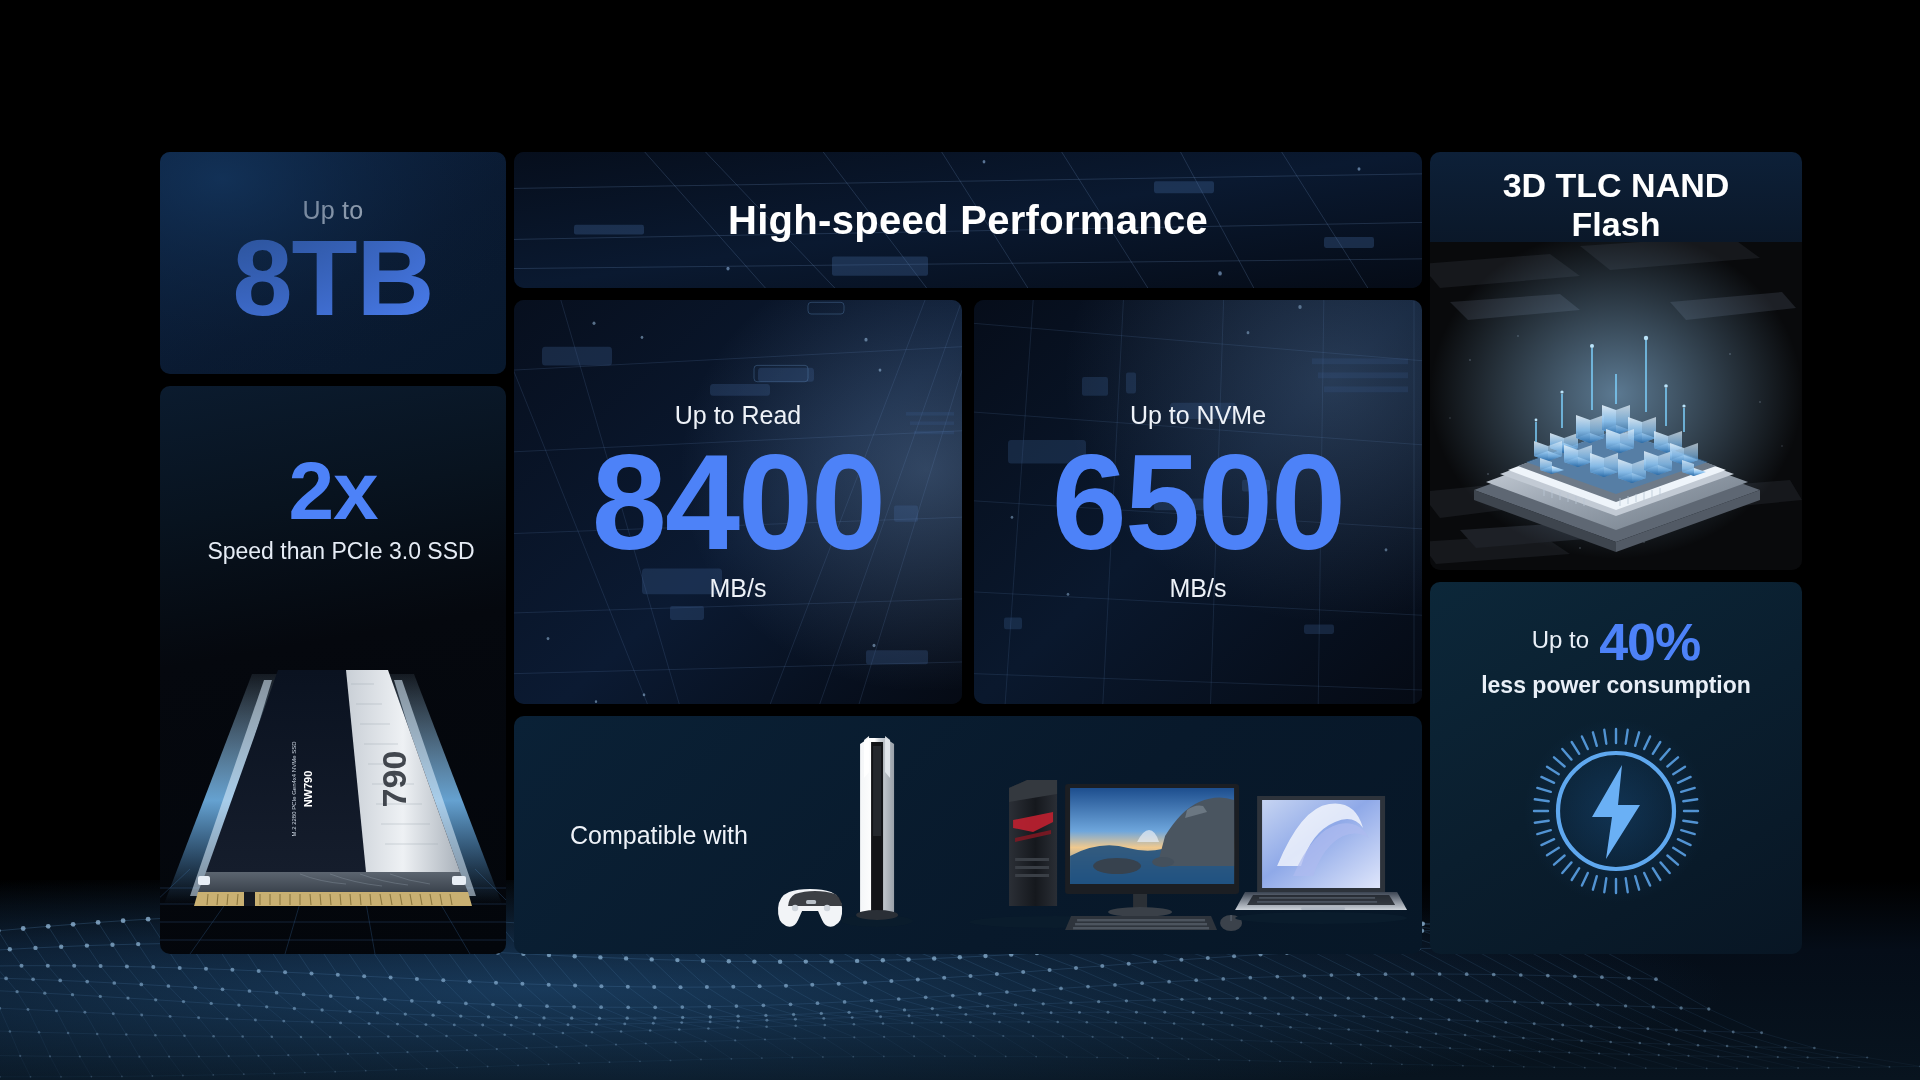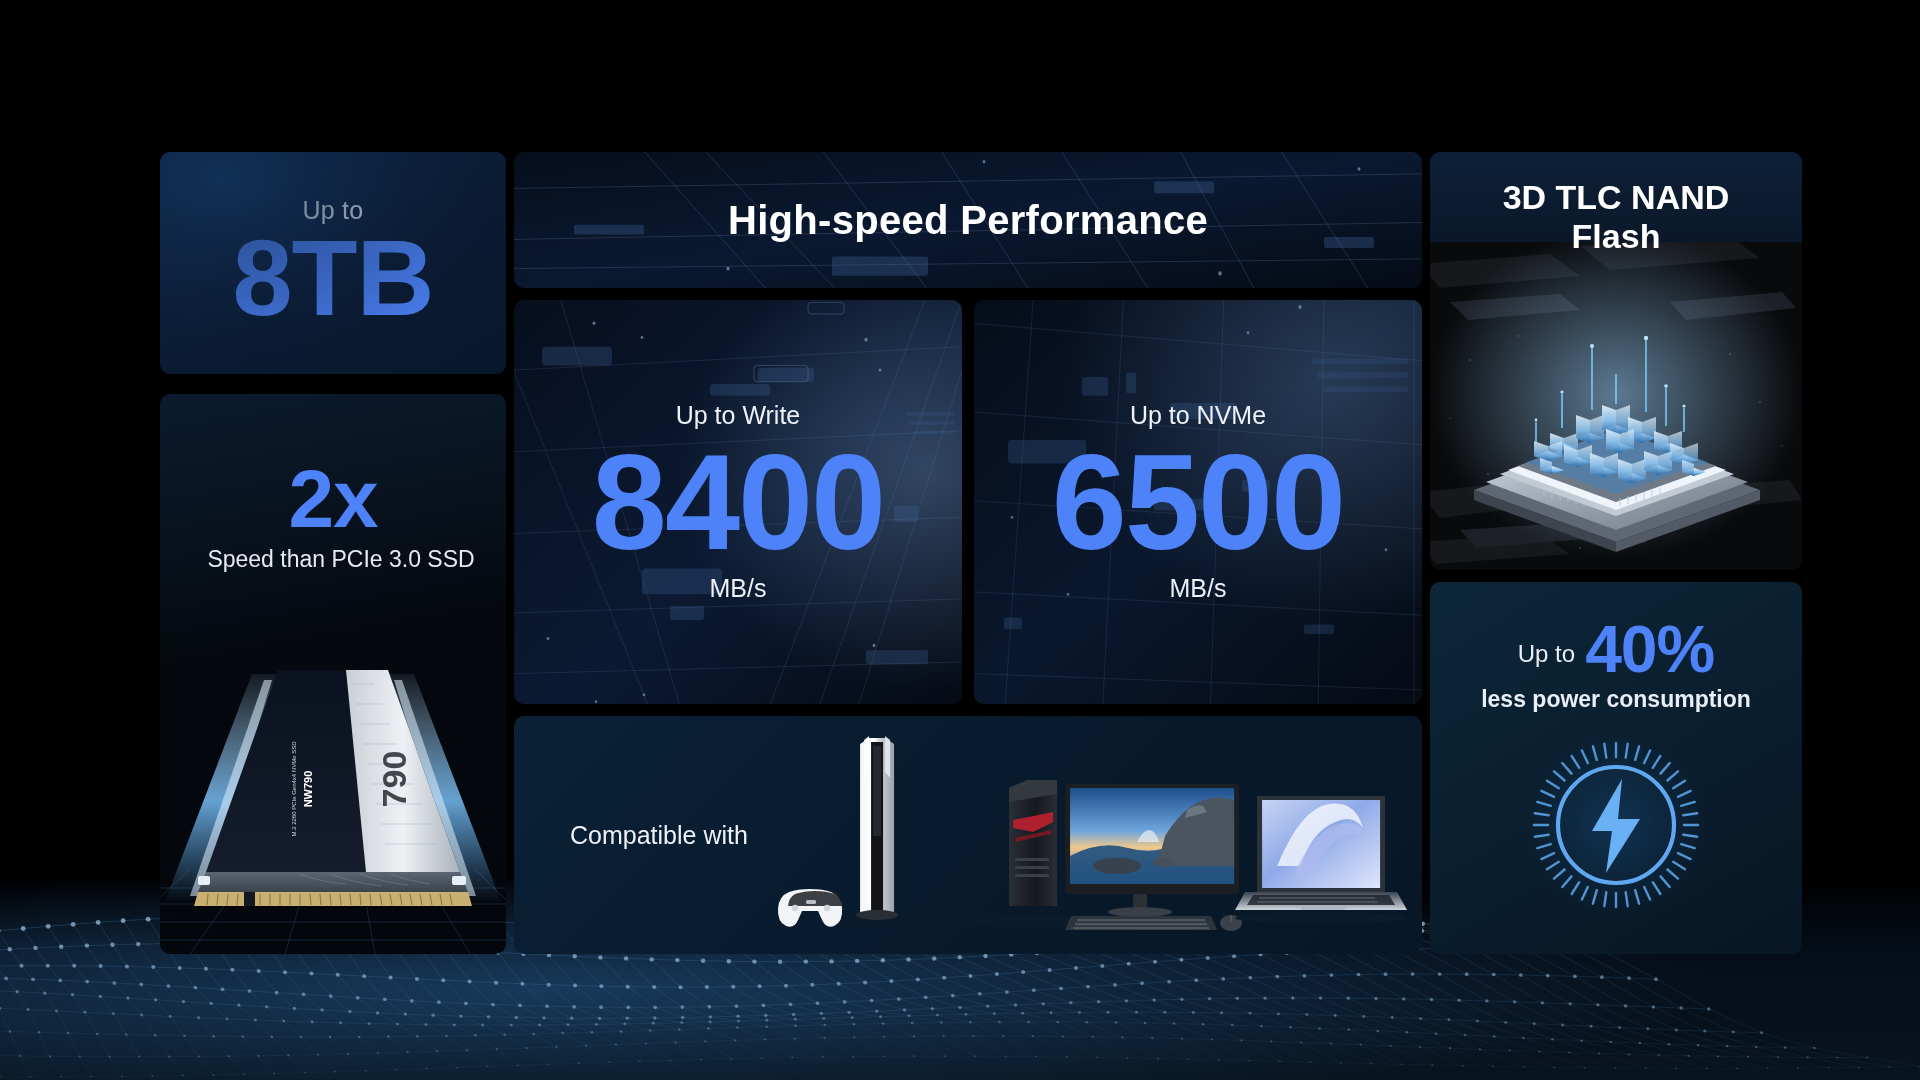--- a/index.html
+++ b/index.html
@@ -10,21 +10,21 @@
   #wave-bg{position:absolute;left:0;bottom:0;width:1920px;height:200px;z-index:0;pointer-events:none;}
 
   
   #grid{position:absolute;left:160px;top:152px;width:1640px;height:802px;z-index:2;
         display:grid;grid-template-columns:346px 908px 372px;grid-template-rows:222px 568px;
         column-gap:8px;row-gap:12px;}
 
   .card{border-radius:10px;position:relative;overflow:hidden;}
 
   
-  #col1{grid-column:1;grid-row:1 / span 2;display:flex;flex-direction:column;gap:20px;}
+  #col1{grid-column:1;grid-row:1 / span 2;display:flex;flex-direction:column;gap:12px;}
   #card-capacity{height:222px;background:linear-gradient(150deg,#0d2444 0%,#0a1a31 55%,#08182c 100%);
      border-radius:10px;display:flex;flex-direction:column;align-items:center;justify-content:center;
      position:relative;overflow:hidden;}
   #card-capacity .uplabel{font-size:25px;color:#e9eef6;letter-spacing:.2px;margin-bottom:2px;font-weight:400;}
   #card-capacity .big{font-size:108px;font-weight:700;color:#4d82f8;line-height:.95;letter-spacing:-1px;}
 
   #card-speed2x{flex:1;background:linear-gradient(170deg,#0b1b2e 0%,#08131f 22%,#05080e 45%,#03060b 100%);
      border-radius:10px;position:relative;overflow:hidden;display:flex;flex-direction:column;align-items:center;}
   #card-speed2x .big2x{font-size:82px;font-weight:700;color:#4d82f8;line-height:1;margin-top:64px;letter-spacing:-1px;}
   #card-speed2x .sub2x{font-size:23px;color:#e6ecf5;margin-top:6px;font-weight:400;margin-left:16px;}
@@ -46,29 +46,29 @@
 
   #card-compat{height:238px;border-radius:10px;background:linear-gradient(135deg,#0a2136 0%,#08192b 60%,#071727 100%);
       display:flex;align-items:center;position:relative;overflow:hidden;}
   #card-compat .clabel{font-size:25px;color:#eef2f8;margin-left:56px;white-space:nowrap;font-weight:400;}
   #devices{flex:1;height:100%;position:relative;}
 
   
   #col3{grid-column:3;grid-row:1 / span 2;display:flex;flex-direction:column;gap:12px;}
   #card-nand{flex:0 0 418px;border-radius:10px;overflow:hidden;position:relative;
       background:linear-gradient(180deg,#0d2038 0%,#0a1626 26%,#090909 52%,#080808 100%);}
-  #card-nand .ntitle{position:relative;z-index:5;text-align:center;padding-top:26px;
+  #card-nand .ntitle{position:relative;z-index:5;text-align:center;padding-top:14px;
       font-size:34px;font-weight:700;line-height:1.15;color:#fff;}
   #nand-art{position:absolute;left:0;top:90px;width:100%;height:330px;}
 
   #card-power{flex:1;border-radius:10px;background:linear-gradient(150deg,#0c2739 0%,#0a1e2e 50%,#081624 100%);
       position:relative;overflow:hidden;display:flex;flex-direction:column;align-items:center;}
   #pwr-line{display:flex;align-items:flex-end;gap:10px;margin-top:34px;}
   #pwr-line .upto{font-size:24px;color:#e9eff7;padding-bottom:14px;font-weight:400;}
-  #pwr-line .pct{font-size:66px;font-weight:700;color:#4d82f8;line-height:1;letter-spacing:-1px;}
+  #pwr-line .pct{font-size:52px;font-weight:700;color:#4d82f8;line-height:1;letter-spacing:-1px;}
   #card-power .psub{font-size:23px;color:#e9eff7;margin-top:4px;font-weight:700;}
   #bolt-art{margin-top:14px;}
 
   .bg-abs{position:absolute;inset:0;width:100%;height:100%;}
 </style>
 </head>
 <body>
 
 <svg id="wave-bg" viewBox="0 0 1920 200" preserveAspectRatio="none">
   <defs>
@@ -1960,21 +1960,21 @@
               <circle cx="130" cy="338" r="1.3"></circle>
             <circle cx="360" cy="296" r="1.5"></circle>
               <circle cx="82" cy="344" r="1.2"></circle>
           </g>
           <g fill="#3b6096" fill-opacity="0.22">
             <rect x="392" y="96" width="48" height="3"></rect>
               <rect x="396" y="104" width="44" height="3"></rect>
             <rect x="400" y="112" width="40" height="3"></rect>
           </g>
         </svg>
-        <div class="plabel">Up to Write</div>
+        <div class="plabel">Up to Read</div>
         <div class="pnum">8400</div>
         <div class="punit">MB/s</div>
       </div>
 
       <div class="perf-panel">
         <svg class="bg-abs" viewBox="0 0 448 346" preserveAspectRatio="none">
           <defs>
             <linearGradient id="wdg" x1="0" y1="0" x2="1" y2="1">
               <stop offset="0%" stop-color="#060d1a"></stop>
                 <stop offset="50%" stop-color="#0a182d"></stop>

